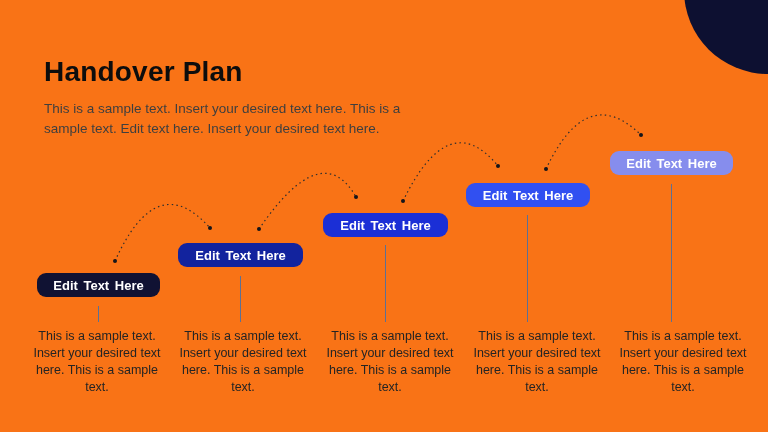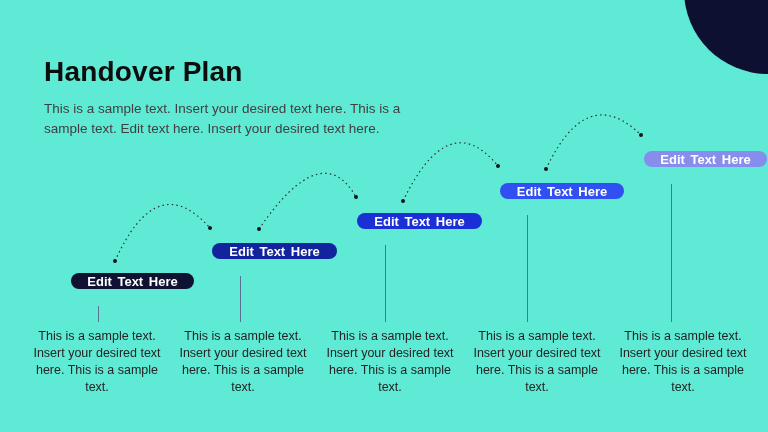--- a/index.html
+++ b/index.html
@@ -1,38 +1,38 @@
 <!DOCTYPE html>
 <html style="--circle: #0D1031; --connector: #5C7094; --arc: #2F2F2F;"><head>
 <meta charset="utf-8">
 <style>
   html,body { margin:0; padding:0; background:#fff; }
   .slide {
-    position:relative; width:768px; height:432px; background:#5eead4;
+    position:relative; width:768px; height:432px; background:#f97316;
     overflow:hidden; font-family:"Liberation Sans", sans-serif;
   }
   .corner-circle {
     position:absolute; left:684px; top:-94px; width:168px; height:168px;
     border-radius:50%; background:var(--circle,#0d1031);
   }
   .title {
     position:absolute; left:44px; top:56px; font-size:28px; font-weight:bold;
     color:#0d0d0d; letter-spacing:0.2px;
   }
   .subtitle {
     position:absolute; left:44px; top:99px; width:378px; font-size:13.5px;
     line-height:1.5; color:#3f3f3f;
   }
   .arcs { position:absolute; left:0; top:0; }
   .arcs path { fill:none; stroke:var(--arc,#2f2f2f); stroke-width:1.2; stroke-dasharray:1.5 3.2; }
   .arcs circle { fill:#15151a; }
   .step-btn {
-    position:absolute; height:16px; border-radius:9px; color:#ffffff;
+    position:absolute; height:24px; border-radius:9px; color:#ffffff;
     font-weight:bold; font-size:13px; word-spacing:2px;
-    display:flex; align-items:center; justify-content:center; cursor:pointer;margin-left:34px;
+    display:flex; align-items:center; justify-content:center; cursor:pointer;
   }
   .btn1 { left:37px;  top:273px; width:123px; }
   .btn2 { left:178px; top:243px; width:125px; }
   .btn3 { left:323px; top:213px; width:125px; }
   .btn4 { left:466px; top:183px; width:124px; }
   .btn5 { left:610px; top:151px; width:123px; }
   .connector { position:absolute; width:1px; background:var(--connector,#5c7094); }
   .conn1 { left:98px;  top:306px; height:16px; }
   .conn2 { left:240px; top:276px; height:46px; }
   .conn3 { left:385px; top:245px; height:77px; }

